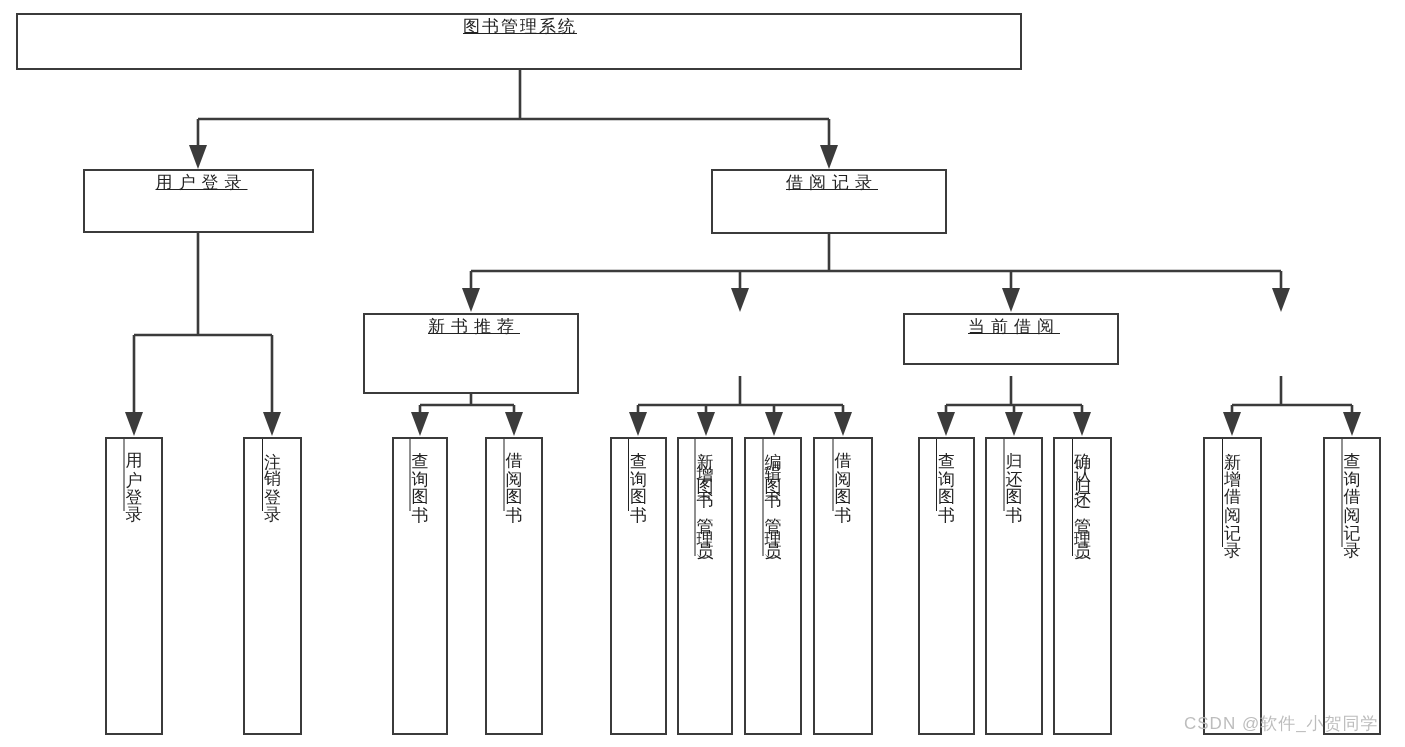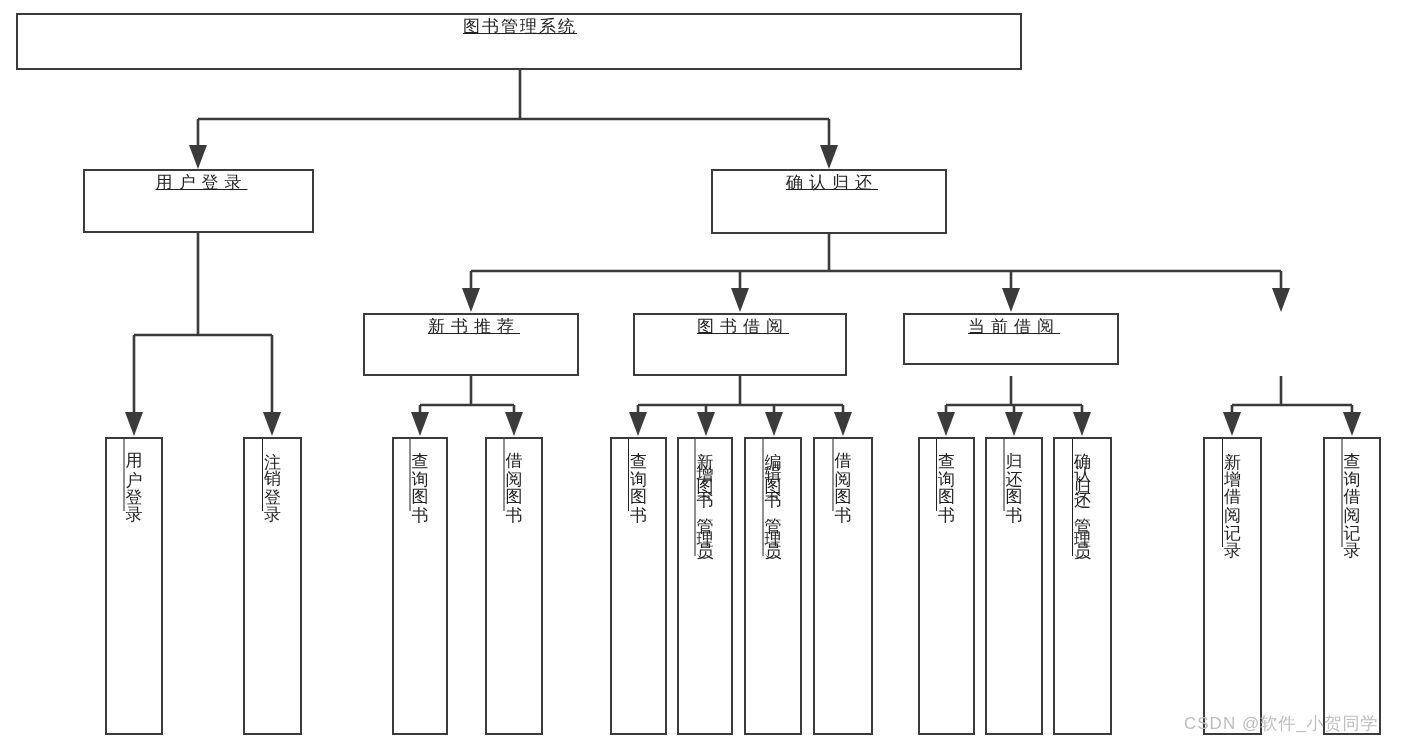--- a/index.html
+++ b/index.html
@@ -120,28 +120,25 @@
   </svg>
 
   <div class="node node-h node-root" style="left:16px;top:13px;width:1006px;height:57px">
     <span>图书管理系统</span>
   </div>
 
   <div class="node node-h" style="left:83px;top:169px;width:231px;height:64px">
     <span>用户登录</span>
   </div>
   <div class="node node-h" style="left:711px;top:169px;width:236px;height:65px">
-    <span>确认归还</span>
+    <span>借阅记录</span>
   </div>
 
-  <div class="node node-h" style="left:363px;top:313px;width:216px;height:63px">
+  <div class="node node-h" style="left:363px;top:313px;width:216px;height:81px">
     <span>新书推荐</span>
-  </div>
-  <div class="node node-h" style="left:633px;top:313px;width:214px;height:63px">
-    <span>图书借阅</span>
   </div>
   <div class="node node-h" style="left:903px;top:313px;width:216px;height:52px">
     <span>当前借阅</span>
   </div>
 
   <div class="node node-v" style="left:105px;top:437px;width:58px;height:298px">
     <span>用户登录</span>
   </div>
   <div class="node node-v" style="left:243px;top:437px;width:59px;height:298px">
     <span>注销登录</span>

